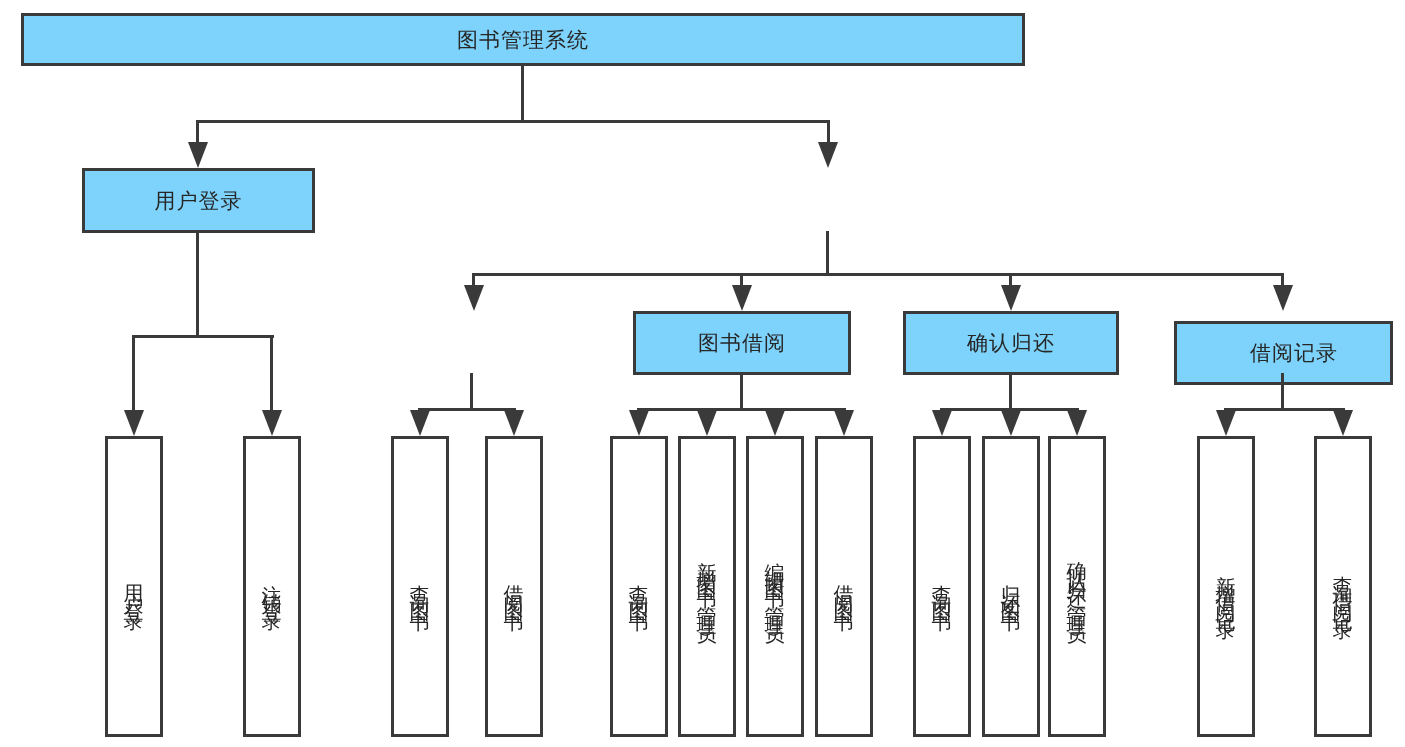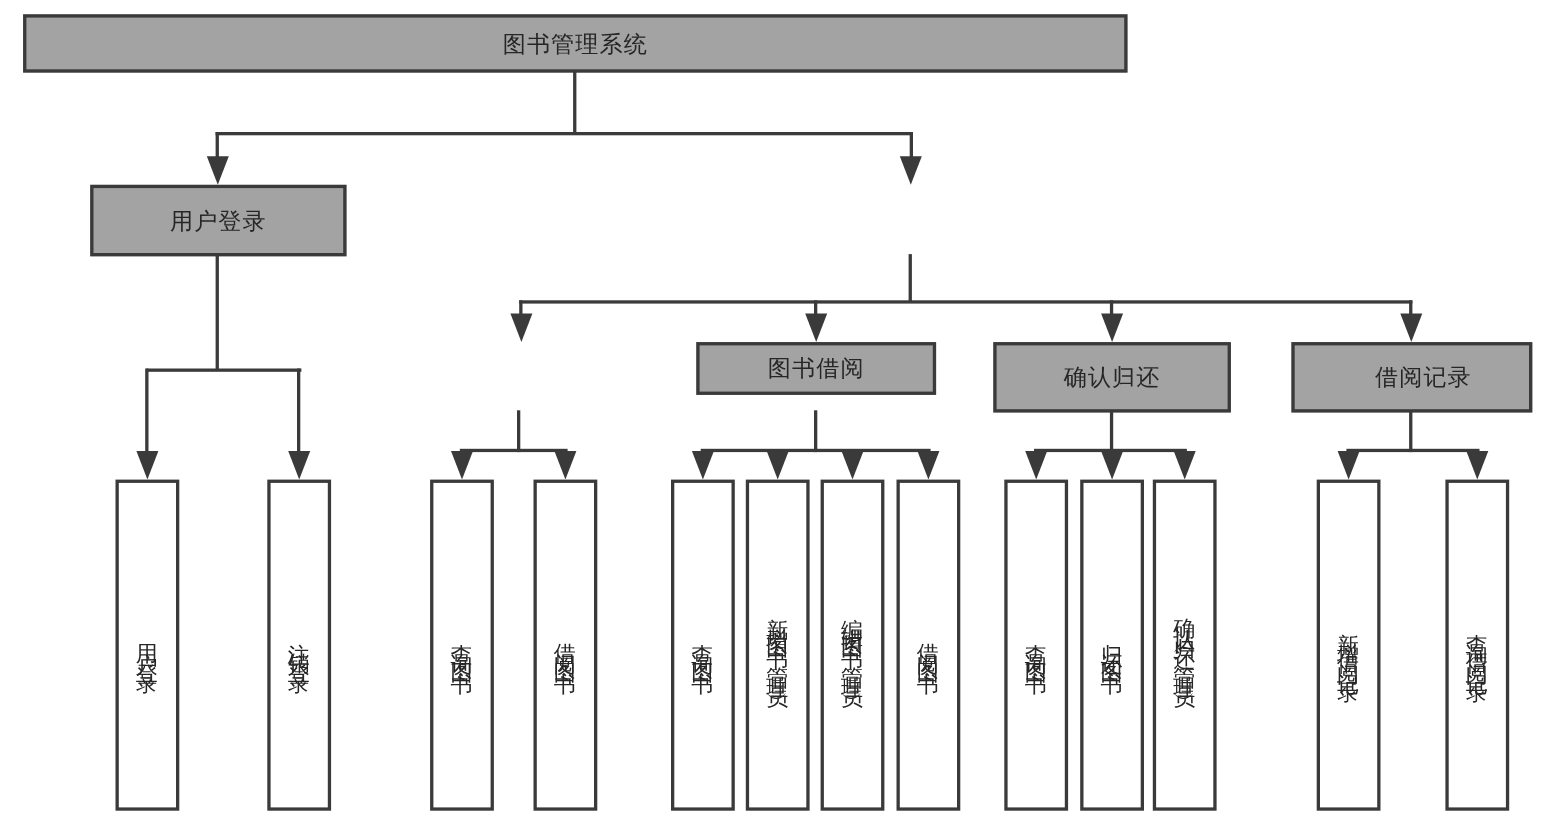--- a/index.html
+++ b/index.html
@@ -9,21 +9,21 @@
     background:#ffffff;
     font-family:"DejaVu Sans","Liberation Sans",sans-serif;
     color:#2b2b2b;
     overflow:hidden;
   }
   
   .hbox{
     position:absolute;
     box-sizing:border-box;
     border:3px solid #3a3a3a;
-    background:#a3a3a3;
+    background:#7dd3fc;
     display:flex;align-items:center;justify-content:center;
     font-size:21px;letter-spacing:1px;
     color:#262626;
   }
   
   .leaf{
     position:absolute;
     box-sizing:border-box;
     border:3px solid #3a3a3a;
     background:#ffffff;
@@ -88,27 +88,27 @@
   <div class="hl" style="left:472px;top:273px;width:812px;"></div>
   <div class="vl" style="left:472px;top:273px;height:16px;"></div>
   <div class="tri" style="left:464px;top:285px;"></div>
   <div class="vl" style="left:740px;top:273px;height:16px;"></div>
   <div class="tri" style="left:732px;top:285px;"></div>
   <div class="vl" style="left:1009px;top:273px;height:16px;"></div>
   <div class="tri" style="left:1001px;top:285px;"></div>
   <div class="vl" style="left:1281px;top:273px;height:16px;"></div>
   <div class="tri" style="left:1273px;top:285px;"></div>
 
-  <div class="hbox" style="left:633px;top:311px;width:218px;height:48px;text-align:right;">
+  <div class="hbox" style="left:633px;top:311px;width:218px;height:64px;text-align:right;">
     <span>图书借阅</span>
   </div>
   <div class="hbox" style="left:903px;top:311px;width:216px;height:64px;">
     <span>确认归还</span>
   </div>
-  <div class="hbox" style="left:1174px;top:311px;width:219px;height:64px;padding-left:21px;">
+  <div class="hbox" style="left:1174px;top:321px;width:219px;height:64px;padding-left:21px;">
     <span>借阅记录</span>
   </div>
 
   <div class="vl" style="left:470px;top:373px;height:38px;"></div>
   <div class="hl" style="left:418px;top:408px;width:98px;"></div>
   <div class="tri" style="left:410px;top:410px;"></div>
   <div class="tri" style="left:504px;top:410px;"></div>
 
   <div class="vl" style="left:740px;top:373px;height:38px;"></div>
   <div class="hl" style="left:637px;top:408px;width:209px;"></div>

